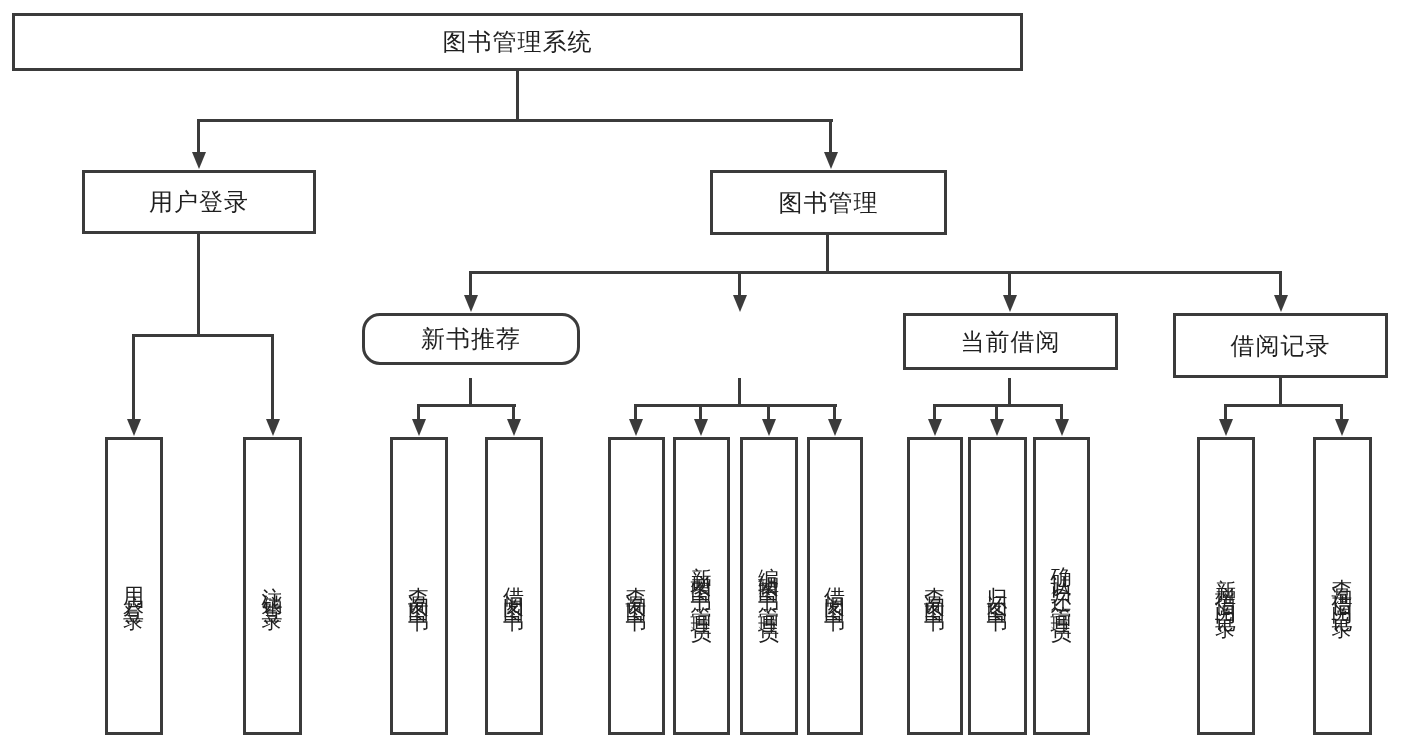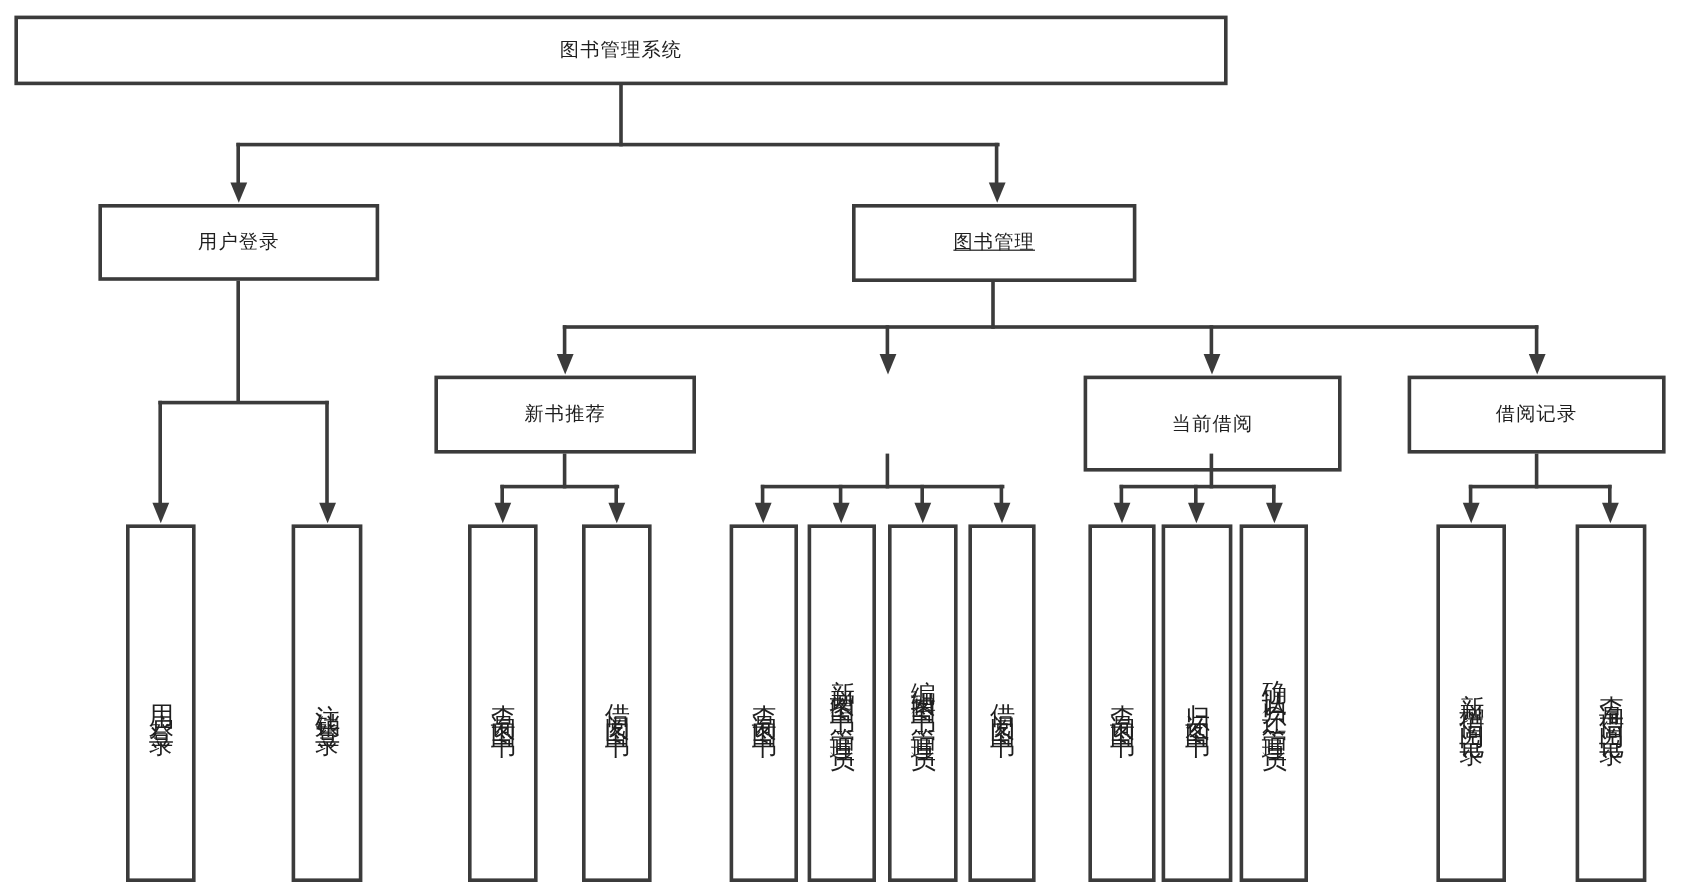--- a/index.html
+++ b/index.html
@@ -10,21 +10,21 @@
     font-family:"Liberation Sans","DejaVu Sans",sans-serif;
     overflow:hidden;
   }
   .node {
     position:absolute;
     box-sizing:border-box;
     border:3px solid #3b3b3b;
     background:#ffffff;
     display:flex; align-items:center; justify-content:center;
     color:#1f1f1f;
-    font-size:16px;
+    font-size:24px;
     letter-spacing:1px;
     text-align:center;
   }
   .leaf {
     position:absolute;
     box-sizing:border-box;
     border:3px solid #3b3b3b;
     background:#ffffff;
     display:flex; align-items:center; justify-content:center;
     color:#1f1f1f;
@@ -64,42 +64,42 @@
   <div class="node" style="left:12px; top:13px; width:1011px; height:58px;">图书管理系统</div>
 
   <div class="vline" style="left:516px; top:70px; height:52px;"></div>
   <div class="hline" style="left:197px; top:119px; width:636px;"></div>
   <div class="vline" style="left:197px; top:119px; height:36px;"></div>
   <div class="arrow" style="left:192px; top:152px;"></div>
   <div class="vline" style="left:829px; top:119px; height:36px;"></div>
   <div class="arrow" style="left:824px; top:152px;"></div>
 
   <div class="node" style="left:82px; top:170px; width:234px; height:64px;">用户登录</div>
-  <div class="node" style="left:710px; top:170px; width:237px; height:65px;text-decoration:underline;">图书管理</div>
+  <div class="node" style="left:710px; top:170px; width:237px; height:65px;">图书管理</div>
 
   <div class="vline" style="left:197px; top:234px; height:102px;"></div>
   <div class="hline" style="left:132px; top:334px; width:142px;"></div>
   <div class="vline" style="left:132px; top:334px; height:87px;"></div>
   <div class="arrow" style="left:127px; top:419px;"></div>
   <div class="vline" style="left:271px; top:334px; height:87px;"></div>
   <div class="arrow" style="left:266px; top:419px;"></div>
 
   <div class="vline" style="left:826px; top:235px; height:39px;"></div>
   <div class="hline" style="left:469px; top:271px; width:813px;"></div>
   <div class="vline" style="left:469px; top:271px; height:26px;"></div>
   <div class="arrow" style="left:464px; top:295px;"></div>
   <div class="vline" style="left:738px; top:271px; height:26px;"></div>
   <div class="arrow" style="left:733px; top:295px;"></div>
   <div class="vline" style="left:1008px; top:271px; height:26px;"></div>
   <div class="arrow" style="left:1003px; top:295px;"></div>
   <div class="vline" style="left:1279px; top:271px; height:26px;"></div>
   <div class="arrow" style="left:1274px; top:295px;"></div>
 
-  <div class="node" style="left:362px; top:313px; width:218px; height:65px;">新书推荐</div>
-  <div class="node" style="left:903px; top:313px; width:215px; height:80px;">当前借阅</div>
+  <div class="node" style="left:362px; top:313px; width:218px; height:52px;border-radius:18px;">新书推荐</div>
+  <div class="node" style="left:903px; top:313px; width:215px; height:57px;">当前借阅</div>
   <div class="node" style="left:1173px; top:313px; width:215px; height:65px;">借阅记录</div>
 
   <div class="vline" style="left:469px; top:378px; height:29px;"></div>
   <div class="hline" style="left:417px; top:404px; width:99px;"></div>
   <div class="vline" style="left:417px; top:404px; height:17px;"></div>
   <div class="arrow" style="left:412px; top:419px;"></div>
   <div class="vline" style="left:512px; top:404px; height:17px;"></div>
   <div class="arrow" style="left:507px; top:419px;"></div>
 
   <div class="vline" style="left:738px; top:378px; height:29px;"></div>

